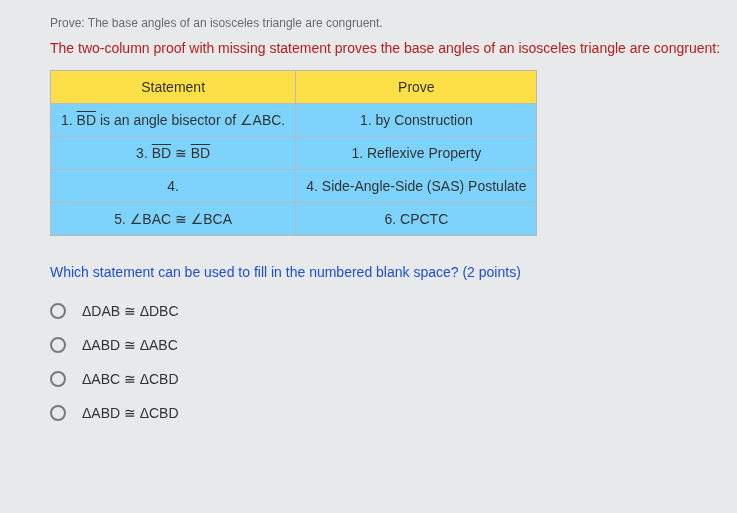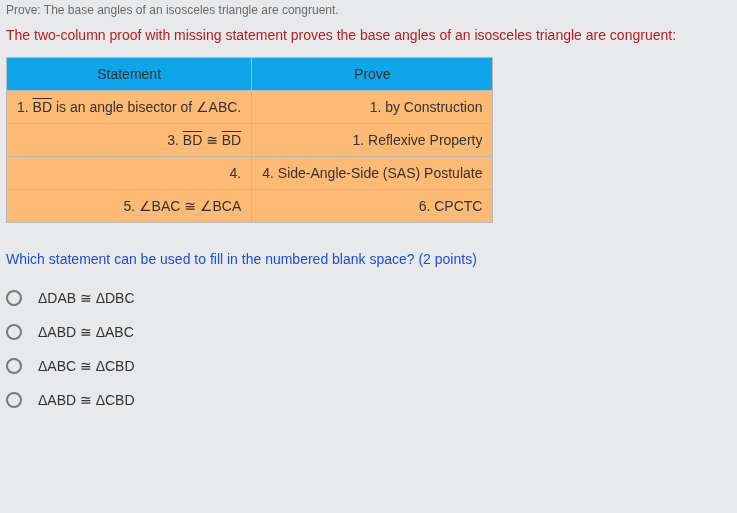--- a/index.html
+++ b/index.html
@@ -8,49 +8,50 @@
     font-family: Arial, Helvetica, sans-serif;
     background: #e8e9eb;
     color: #3a3a3a;
     font-size: 14px;
     width: 737px;
     height: 513px;
     overflow: hidden;
     box-sizing: border-box;
   }
   .content {
-    padding: 0 6px;
+    padding: 13px 6px;
+    margin-left: 44px;
   }
   .cutoff {
     color: #6b6b6b;
     font-size: 12px;
     padding: 3px 0 6px 0;
     white-space: nowrap;
   }
   .intro {
     font-size: 14px;
     color: #b91c1c;
     padding: 4px 0 14px 0;
   }
   table.proof {
     border-collapse: collapse;
     background: #f0f1f2;
   }
   table.proof th, table.proof td {
     border: 1px solid #b8b9bb;
     padding: 8px 10px;
     font-size: 14px;
-    text-align: right;
+    text-align: center;
     color: #333;
-    background: #fdba74;
+    background: #7dd3fc;
   }
   table.proof th {
     font-weight: normal;
     text-align: center;
-    background: #0ea5e9;
+    background: #fde047;
   }
   .overline {
     text-decoration: overline;
   }
   .question {
     padding: 28px 0 14px 0;
     font-size: 14px;
     color: #1d4ed8;
   }
   .option {

